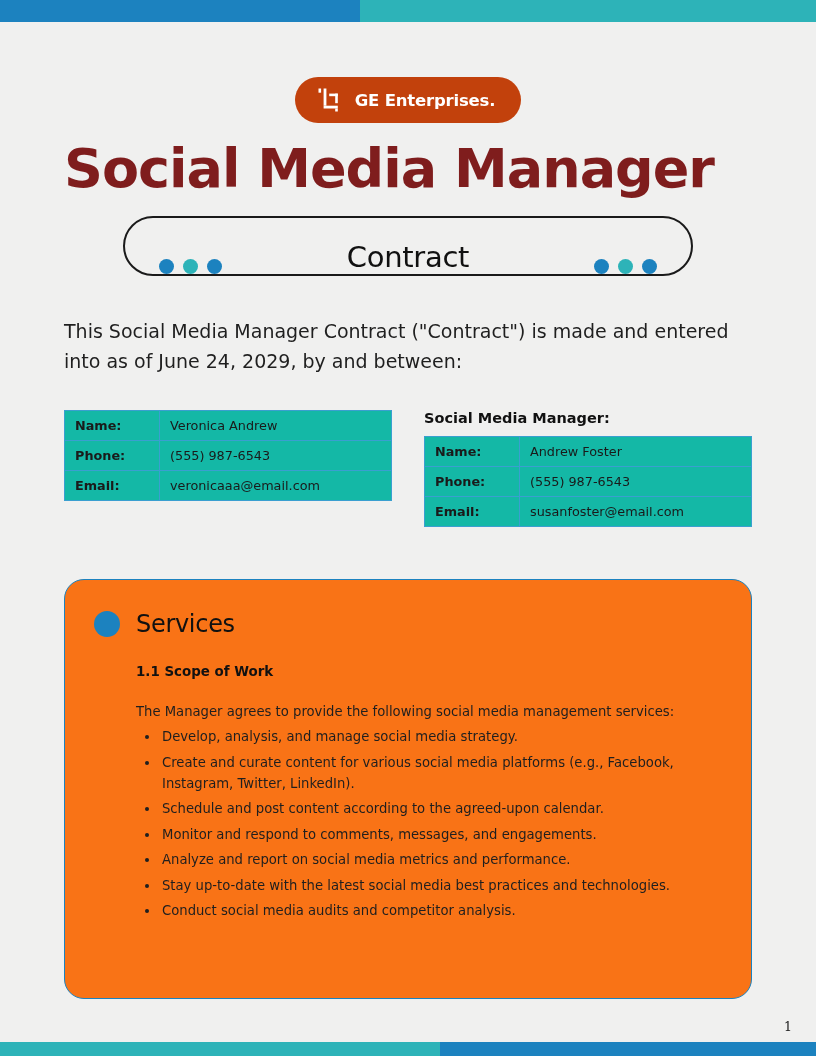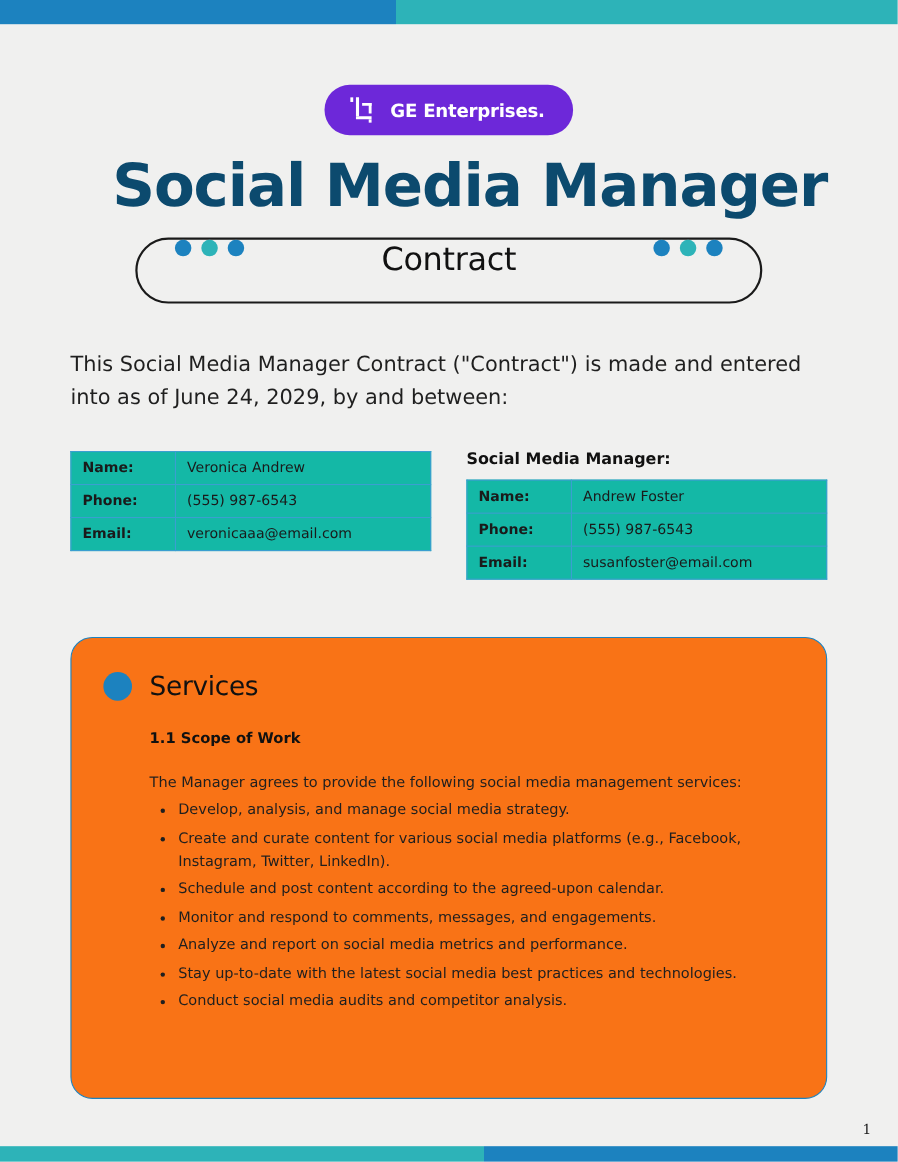--- a/index.html
+++ b/index.html
@@ -48,55 +48,55 @@
   
   .logo-row {
     display: flex;
     justify-content: center;
     margin-top: 55px;
   }
   .logo-pill {
     display: inline-flex;
     align-items: center;
     gap: 12px;
-    background: #6d28d9;
+    background: #c2410c;
     border-radius: 24px;
     padding: 10px 26px 10px 22px;
     text-align: right;
   }
   .logo-mark { width: 26px; height: 26px; display: block; }
   .logo-text {
     color: #ffffff;
     font-size: 16.5px;
     font-weight: bold;
     letter-spacing: -0.2px;
     white-space: nowrap;
   }
 
   
   .doc-title {
-    text-align: right;
-    color: #0c4a6e;
+    text-align: left;
+    color: #7f1d1d;
     font-size: 54px;
     font-weight: bold;
     letter-spacing: -1px;
     line-height: 1.05;
     margin: 18px 0 0 0;
   }
 
   
   .subtitle-pill {
     margin: 18px auto 0 auto;
     width: 570px;
     height: 60px;
     border: 2px solid #1a1a1a;
     border-radius: 32px;
     background: #f0f0ef;
     display: flex;
-    align-items: flex-start;
+    align-items: flex-end;
     justify-content: space-between;
     padding: 0 34px;
   }
   .dots { display: flex; gap: 9px; align-items: center; }
   .dot { width: 15px; height: 15px; border-radius: 50%; }
   .dot.blue { background: #1c82bf; }
   .dot.teal { background: #2db3b8; }
   .subtitle-text {
     font-size: 29px;
     color: #111111;

